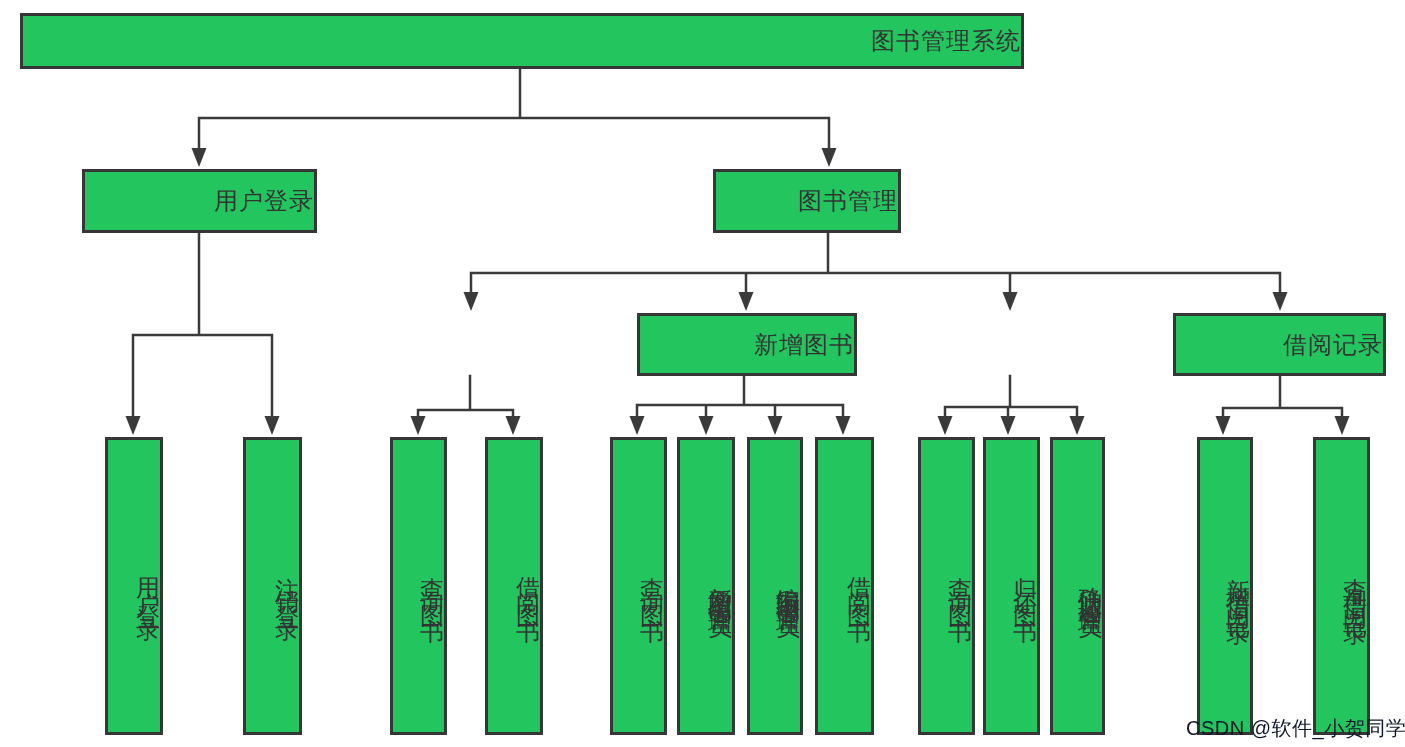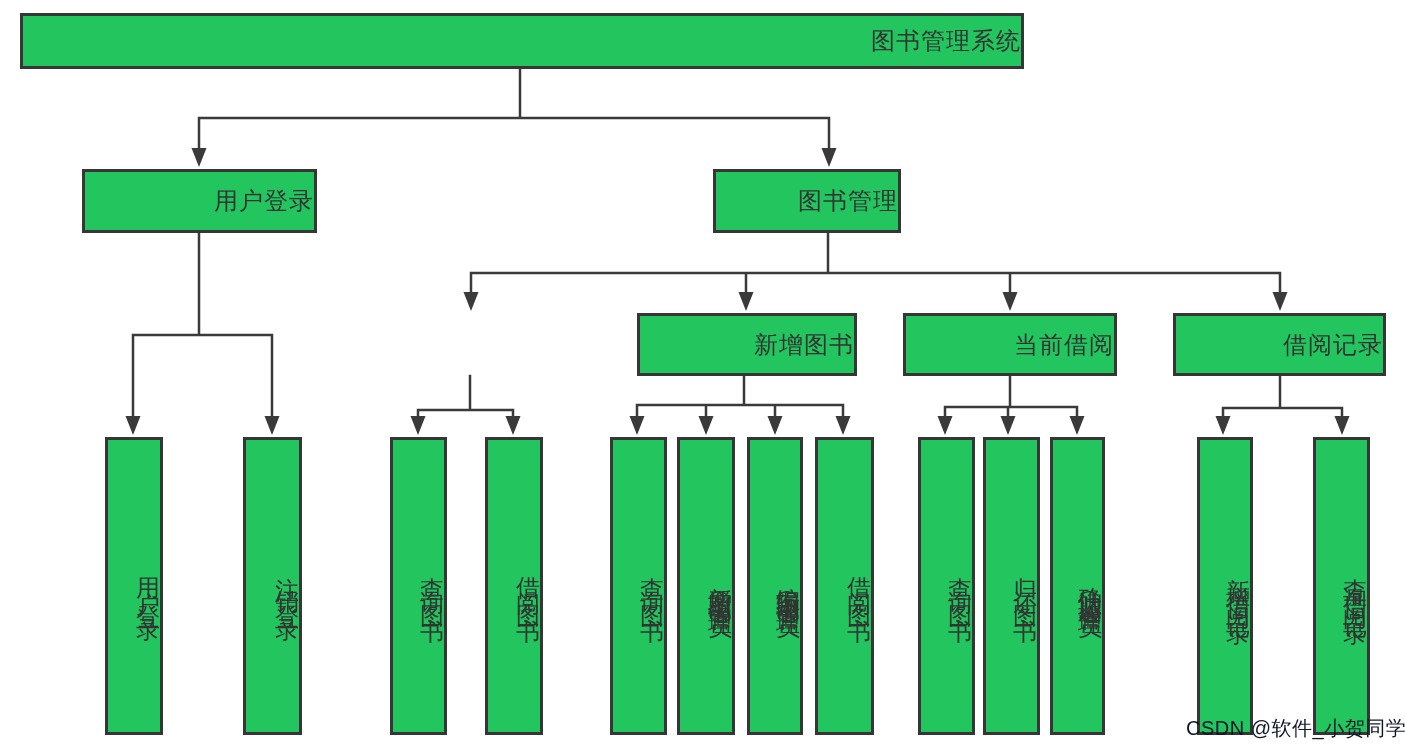--- a/index.html
+++ b/index.html
@@ -72,23 +72,20 @@
   <div class="box hbox" style="left:82px;top:169px;width:235px;height:64px;">
     <span>用户登录</span>
   </div>
   <div class="box hbox" style="left:713px;top:169px;width:188px;height:64px;">
     <span>图书管理</span>
   </div>
 
   <div class="box hbox" style="left:637px;top:313px;width:220px;height:63px;">
     <span>新增图书</span>
   </div>
-  <div class="box hbox" style="left:903px;top:313px;width:214px;height:63px;">
-    <span>当前借阅</span>
-  </div>
   <div class="box hbox" style="left:1173px;top:313px;width:213px;height:63px;">
     <span>借阅记录</span>
   </div>
 
   <div class="box vbox" style="left:105px;top:437px;width:58px;height:298px;">
     <span class="vlbl">用户登录</span>
   </div>
   <div class="box vbox" style="left:243px;top:437px;width:59px;height:298px;">
     <span class="vlbl">注销登录</span>
   </div>

